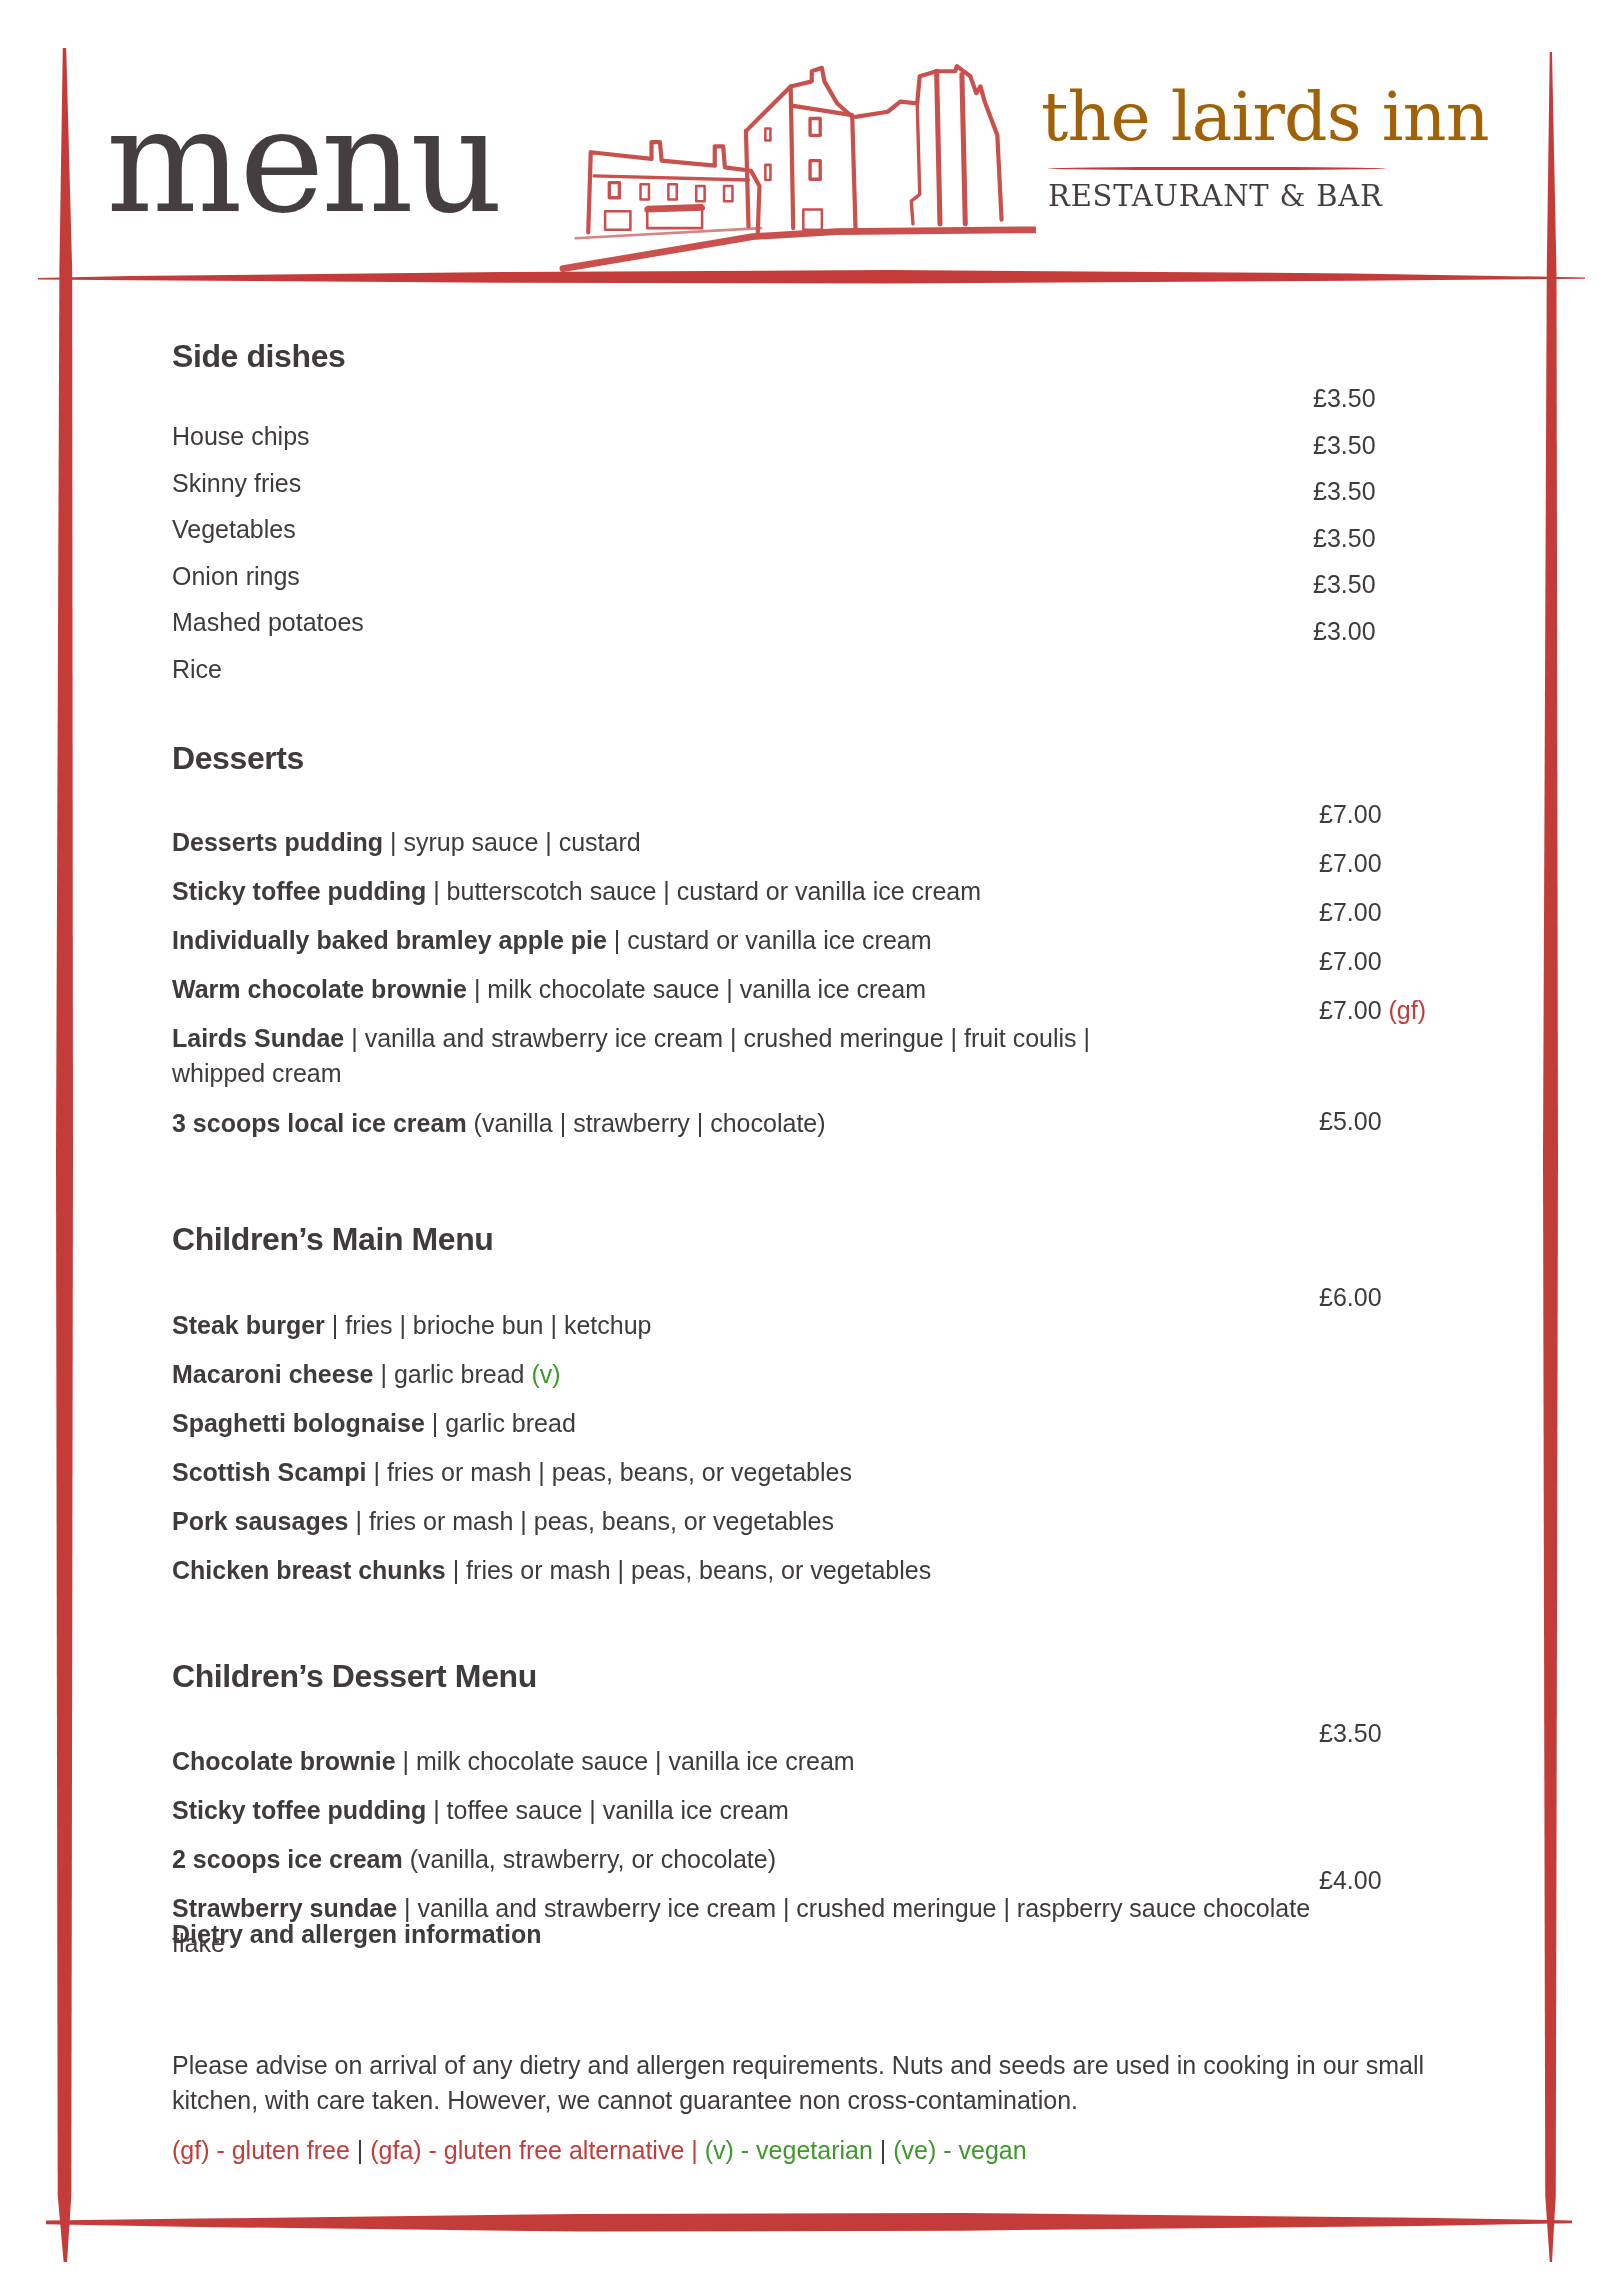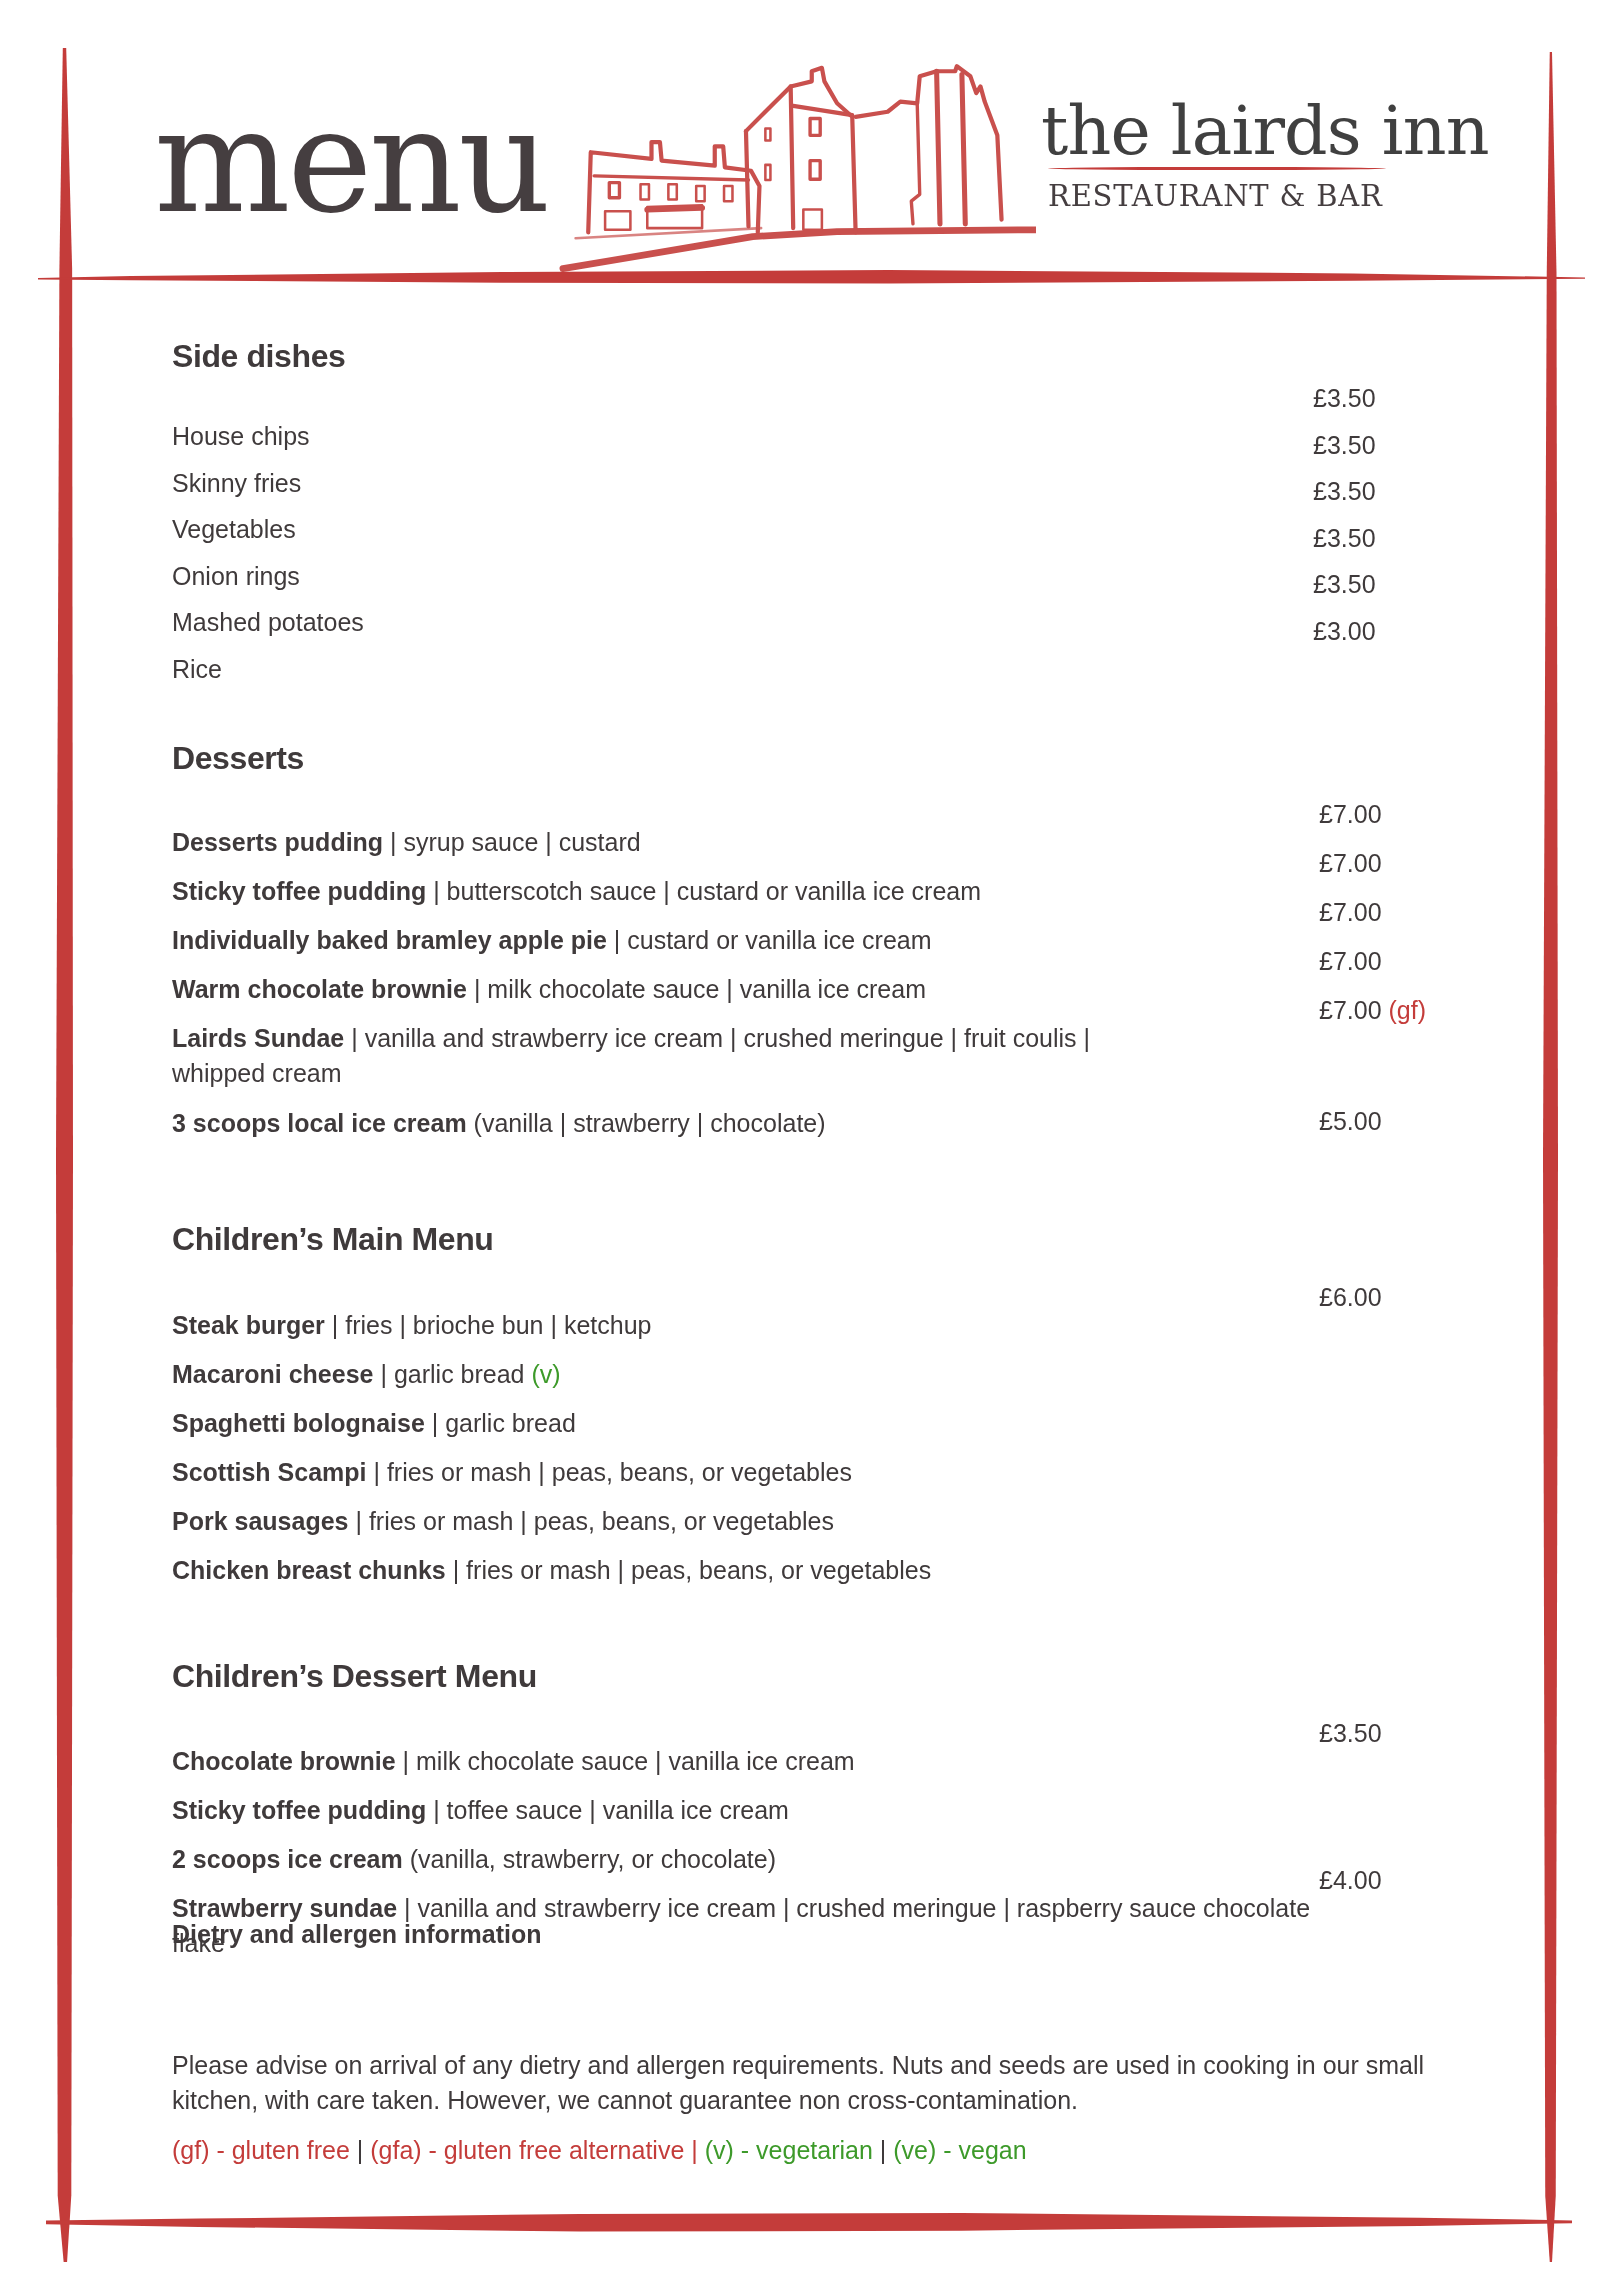--- a/index.html
+++ b/index.html
@@ -13,24 +13,24 @@
             clip-path: polygon(40% 0, 60% 0, 95% 10%, 100% 50%, 90% 97%, 65% 100%, 45% 100%, 10% 97%, 0 50%, 20% 10%); }
   .v-right { left: 1543px; top: 52px; width: 15px; height: 2210px;
             clip-path: polygon(45% 0, 60% 0, 90% 10%, 100% 50%, 85% 97%, 60% 100%, 45% 100%, 15% 97%, 0 50%, 25% 10%); }
   .h-top { left: 38px; top: 270px; width: 1547px; height: 13.5px;
            clip-path: polygon(0 60%, 6% 45%, 30% 15%, 55% 0, 85% 25%, 100% 55%, 100% 65%, 85% 80%, 55% 100%, 30% 95%, 6% 75%, 0 70%); }
   .h-bottom { left: 46px; top: 2213px; width: 1526px; height: 18.6px;
            clip-path: polygon(0 40%, 10% 30%, 35% 5%, 60% 0, 90% 25%, 100% 40%, 100% 55%, 90% 70%, 60% 95%, 35% 100%, 10% 75%, 0 60%); }
 
   
   .menu-word { left: 106px; top: 89px; font-family: "DejaVu Serif", serif; font-size: 144px;
-               line-height: 1; color: #453e40; letter-spacing: -3.4px; font-weight: normal; margin-left: 48px; }
+               line-height: 1; color: #453e40; letter-spacing: -3.4px; font-weight: normal; }
   .building { left: 558px; top: 51px; width: 478px; height: 221px; }
   .brand-name { left: 1041px; top: 83px; font-family: "DejaVu Serif", serif; font-size: 68px;
-                line-height: 1; color: #404040; letter-spacing: -0.8px; margin-top: 14px; }
+                line-height: 1; color: #a16207; letter-spacing: -0.8px; }
   .brand-rule { left: 1048px; top: 167px; width: 338px; height: 3.4px; background: #c43c3a;
                 border-radius: 50%; }
   .brand-sub { left: 1048px; top: 179px; font-family: "DejaVu Serif", serif; font-size: 29px;
                color: #453e40; letter-spacing: 0.8px; font-variant: small-caps; }
 
   
   .content { position: absolute; left: 172px; top: 0; width: 1318px; }
   .section-title { position: absolute; left: 0; font-size: 32px; font-weight: bold; color: #3f3a3b;
                    letter-spacing: -0.4px; white-space: nowrap; }
   .row { position: absolute; left: 0; width: 1318px; font-size: 25px; line-height: 35px; color: #3f3a3b; }

